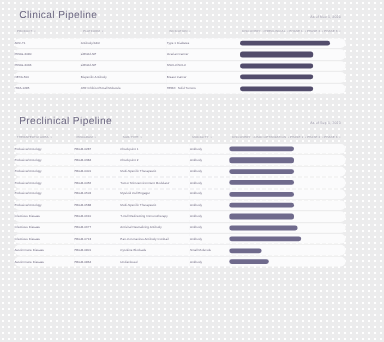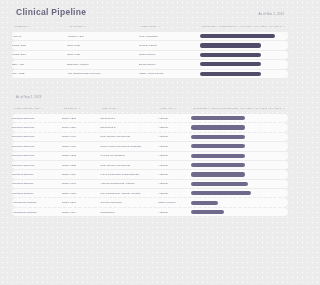--- a/index.html
+++ b/index.html
@@ -32,21 +32,21 @@
 
   .section-head {
     display: flex;
     align-items: baseline;
     justify-content: space-between;
     padding: 7px 4px 5px 4px;
   }
 
   .section-title {
     font-size: 8.5px;
-    font-weight: bold;
+    font-weight: normal;
     letter-spacing: 0.3px;
     color: #6b6680;
     white-space: nowrap;
   }
 
   .section-date {
     font-size: 2.9px;
     color: #9a96a8;
     letter-spacing: 0.15px;
     white-space: nowrap;
@@ -229,20 +229,21 @@
             </td>
           </tr>
         </tbody>
     </table>
   </div>
 
   <div class="spacer-md"></div>
 
   <div class="section">
     <div class="section-head">
+      <div class="section-title">Preclinical Pipeline</div>
       <div class="section-date">As of Sep 1, 2023</div>
     </div>
 
     <table class="ptable">
       <colgroup>
         <col style="width:18%">
         <col style="width:14%">
         <col style="width:21%">
         <col style="width:12%">
         <col style="width:35%">

